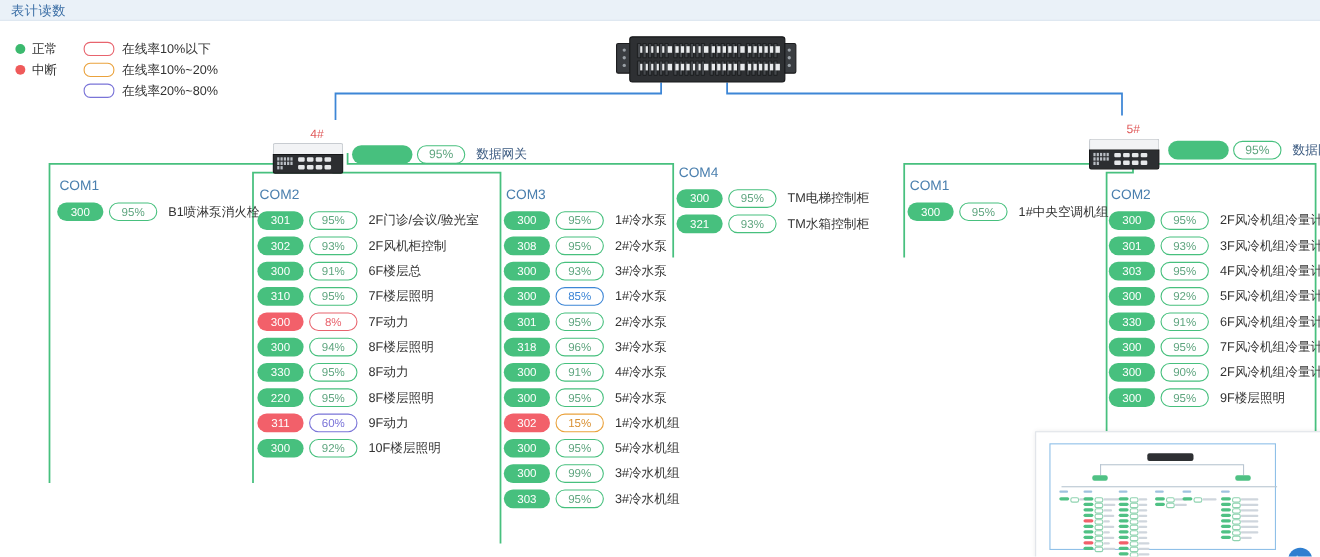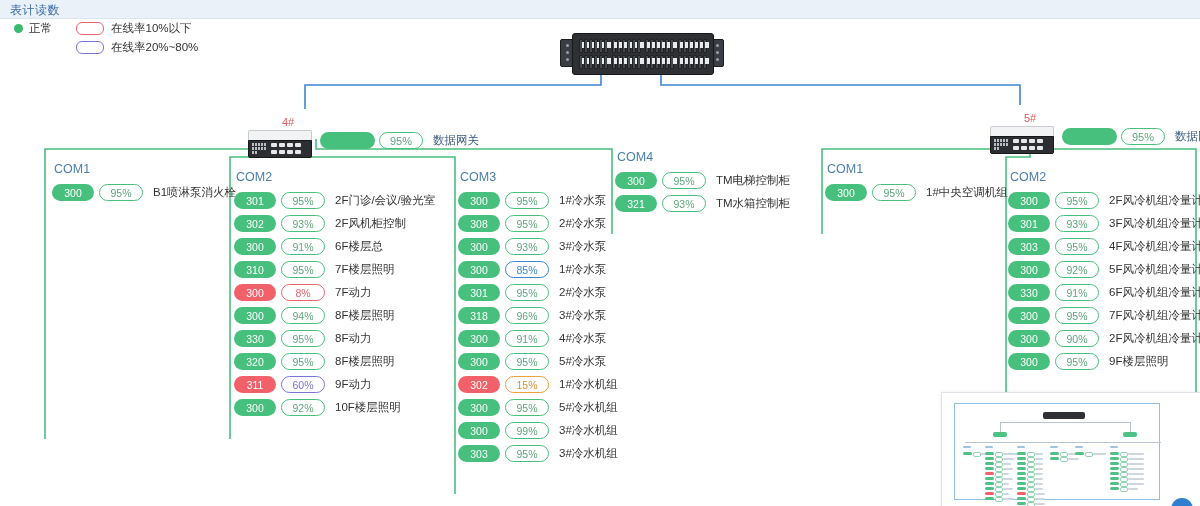--- a/index.html
+++ b/index.html
@@ -14,21 +14,21 @@
     position:absolute;left:0;top:0;width:1200px;height:18px;
     background:#eaf1f8;border-bottom:1px solid #dbe5ef;
   }
   #header .title{
     position:absolute;left:10px;top:2px;font-size:12px;color:#3b6ea5;
     letter-spacing:.5px;
   }
   
   #canvas{position:absolute;left:0;top:19px;width:1200px;height:487px;background:#fff;}
   
-  #legend{position:absolute;left:14px;top:0;}
+  #legend{position:absolute;left:14px;top:16px;}
   .legend-row{display:flex;align-items:center;height:19px;}
   .legend-left{width:62px;display:flex;align-items:center;}
   .dot{width:9px;height:9px;border-radius:50%;margin-right:6px;display:inline-block;}
   .legend-left .lbl{font-size:11.5px;color:#333;}
   .pill-out{
     width:26px;height:11px;border-radius:6px;border:1.4px solid #888;
     background:#fff;display:inline-block;margin-right:7px;flex:none;
   }
   .legend-row .ltxt{font-size:11.5px;color:#333;white-space:nowrap;}
   
@@ -142,20 +142,28 @@
   <div id="legend">
     <div class="legend-row">
       <span class="legend-left">
         <span class="dot" style="background:#3bb96e"></span>
         <span class="lbl">正常</span>
       </span>
       <span class="pill-out" style="border-color:#e8646e"></span>
       <span class="ltxt">在线率10%以下</span>
     </div>
     <div class="legend-row">
+      <span class="legend-left">
+        <span class="dot" style="background:#ef5a5a"></span>
+        <span class="lbl">中断</span>
+      </span>
+      <span class="pill-out" style="border-color:#eaa23c"></span>
+      <span class="ltxt">在线率10%~20%</span>
+    </div>
+    <div class="legend-row">
       <span class="legend-left"></span>
       <span class="pill-out" style="border-color:#7a74d8"></span>
       <span class="ltxt">在线率20%~80%</span>
     </div>
   </div>
 
   <div id="patch">
     <div class="pp-ear l">
         <i></i>
         <i></i>
@@ -339,21 +347,21 @@
         <div class="badge">300</div>
         <div class="pctpill">94%</div>
         <div class="rlabel">8F楼层照明</div>
       </div>
       <div class="row">
         <div class="badge">330</div>
         <div class="pctpill">95%</div>
         <div class="rlabel">8F动力</div>
       </div>
       <div class="row">
-        <div class="badge">320</div>
+        <div class="badge">220</div>
         <div class="pctpill">95%</div>
         <div class="rlabel">8F楼层照明</div>
       </div>
       <div class="row">
         <div class="badge alarm">311</div>
         <div class="pctpill lv3">60%</div>
         <div class="rlabel">9F动力</div>
       </div>
       <div class="row">
         <div class="badge">300</div>

